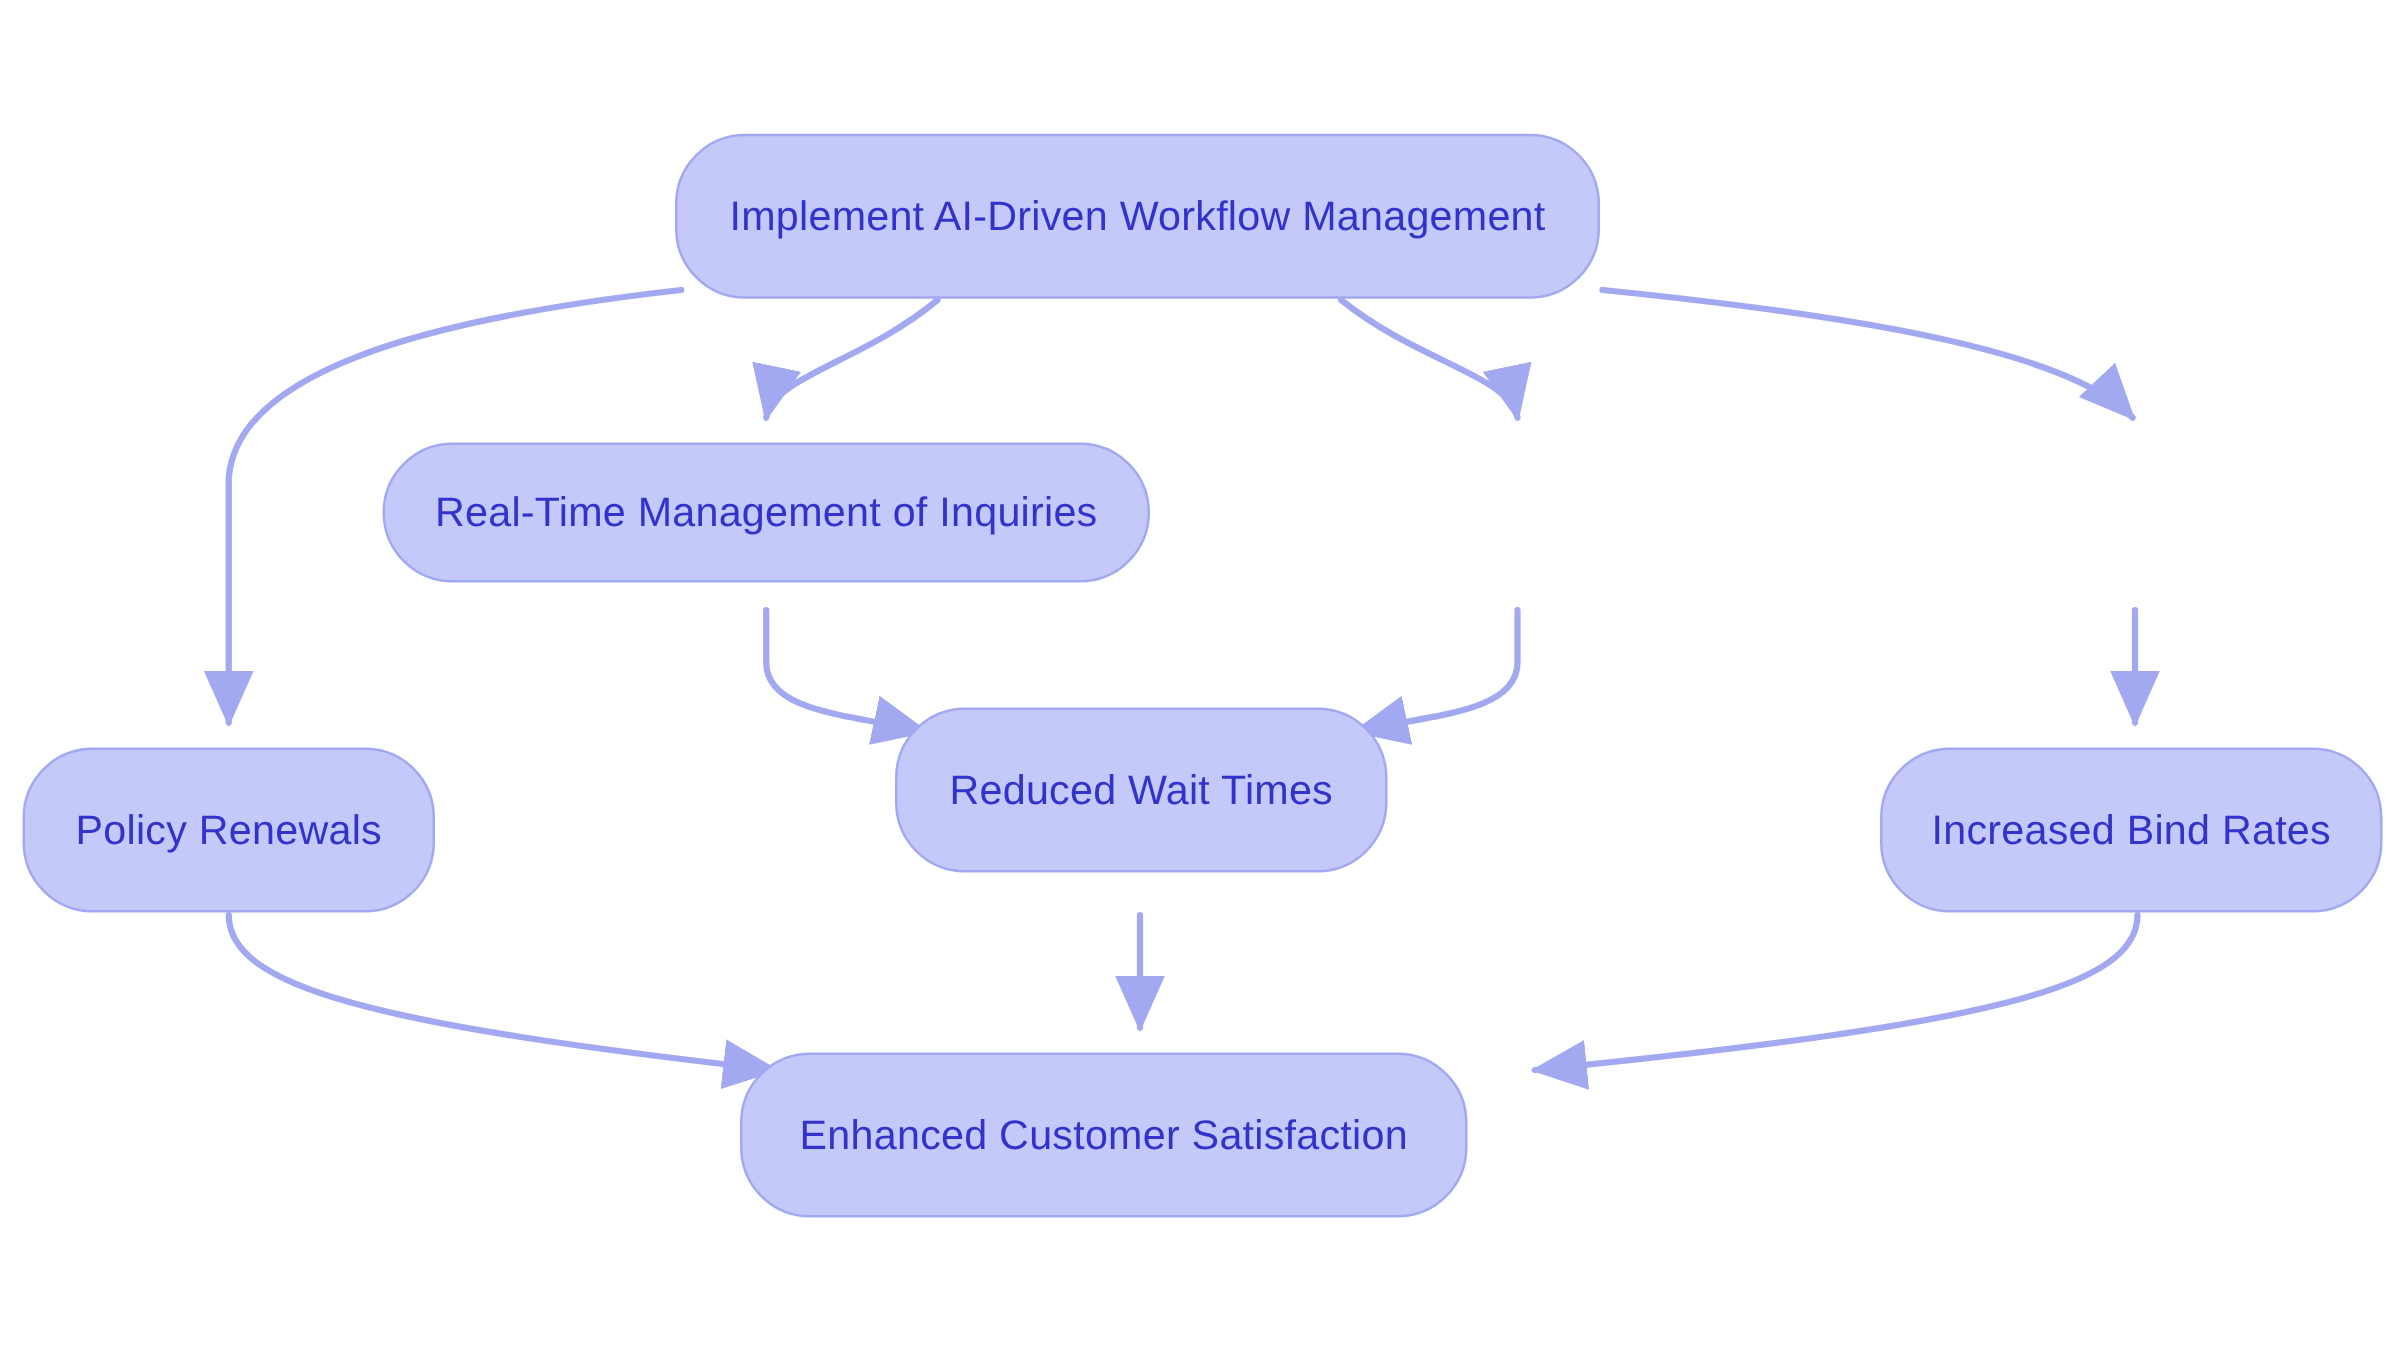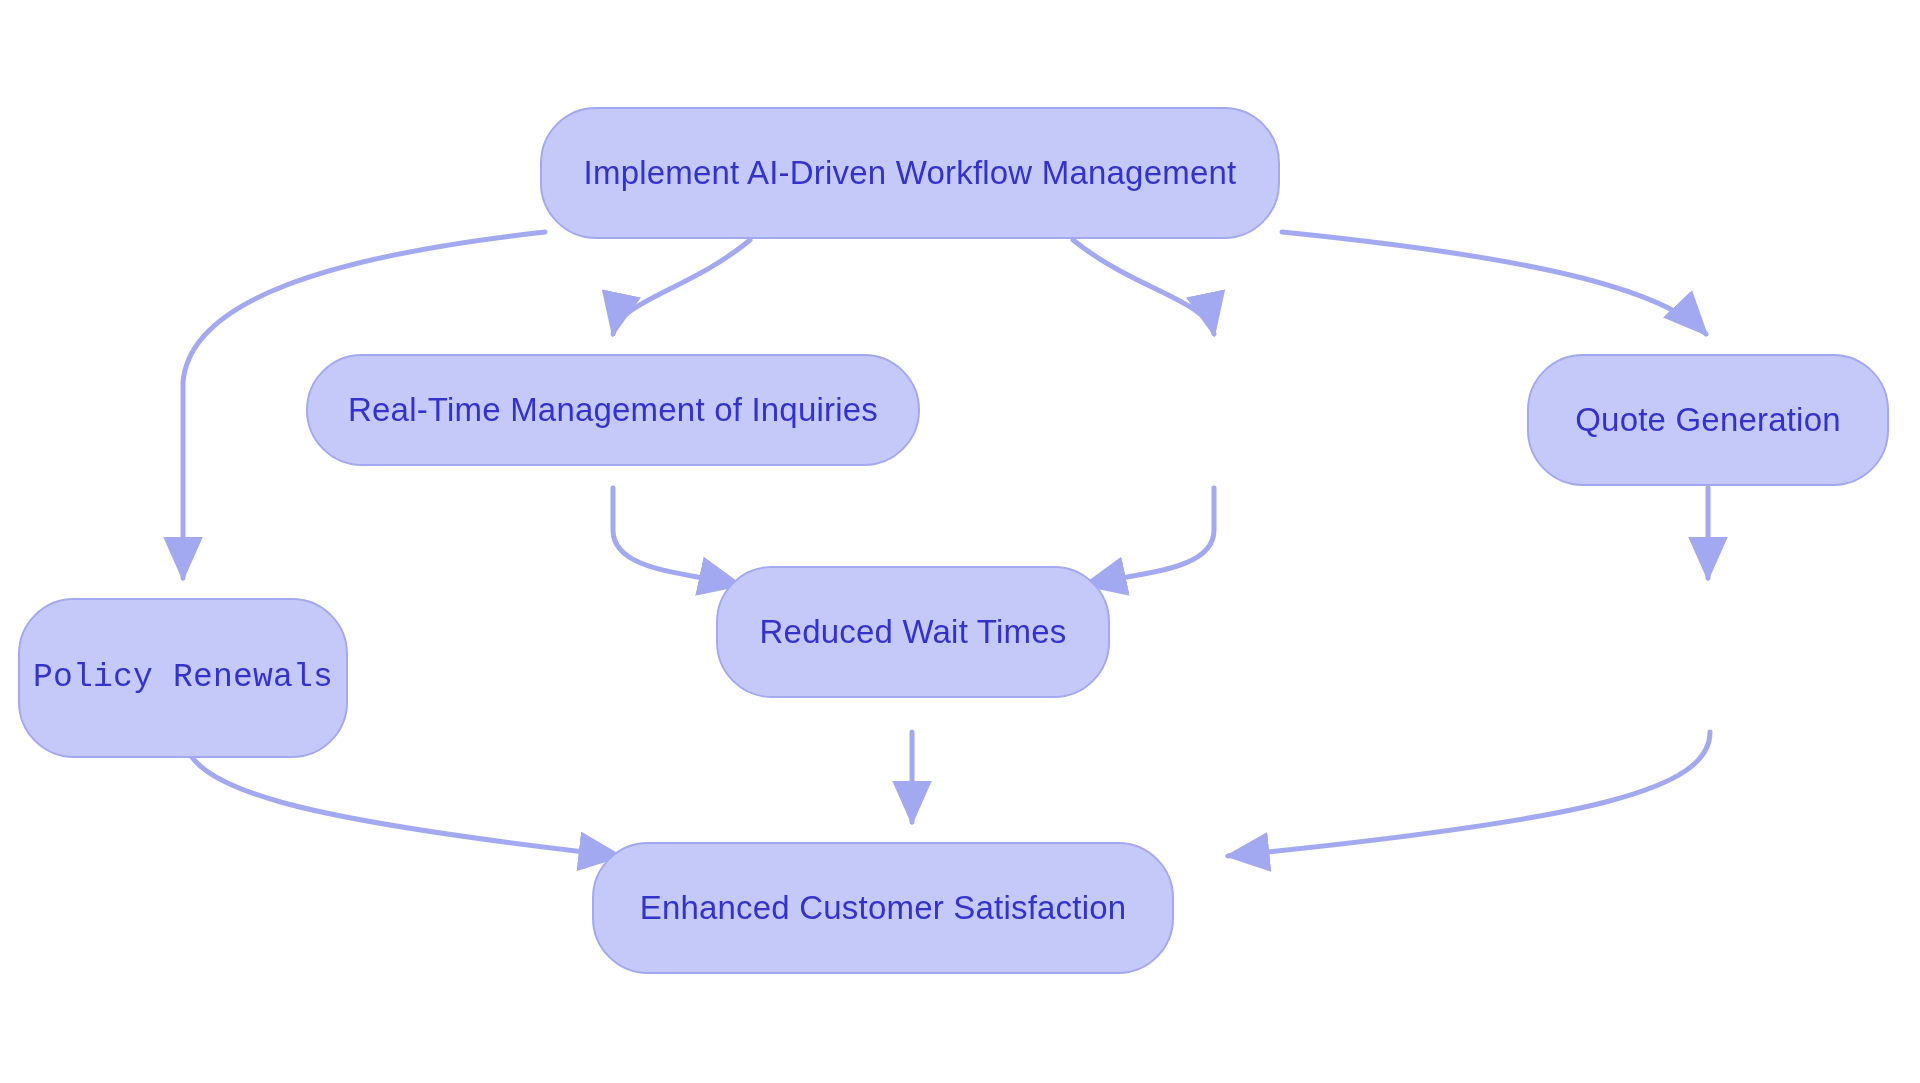--- a/index.html
+++ b/index.html
@@ -88,30 +88,30 @@
 
   <div class="flow-node" style="left:540px; top:107px; width:740px; height:132px;">
     <span class="node-label">Implement AI-Driven Workflow Management</span>
   </div>
 
   <div class="flow-node" style="left:306px; top:354px; width:614px; height:112px;">
     <span class="node-label">Real-Time Management of Inquiries</span>
   </div>
 
 
-  <div class="flow-node" style="left:1527px; top:354px; width:362px; height:132px;">
-    <span class="node-label">Quote Generation</span>
-  </div>
 
-  <div class="flow-node" style="left:18px; top:598px; width:330px; height:160px;font-family:Liberation Mono, monospace;">
+  <div class="flow-node" style="left:18px; top:598px; width:330px; height:132px;">
     <span class="node-label">Policy Renewals</span>
   </div>
 
   <div class="flow-node" style="left:716px; top:566px; width:394px; height:132px;">
     <span class="node-label">Reduced Wait Times</span>
   </div>
 
+  <div class="flow-node" style="left:1504px; top:598px; width:402px; height:132px;">
+    <span class="node-label">Increased Bind Rates</span>
+  </div>
 
   <div class="flow-node" style="left:592px; top:842px; width:582px; height:132px;">
     <span class="node-label">Enhanced Customer Satisfaction</span>
   </div>
 
 </div>
 
 </body></html>

